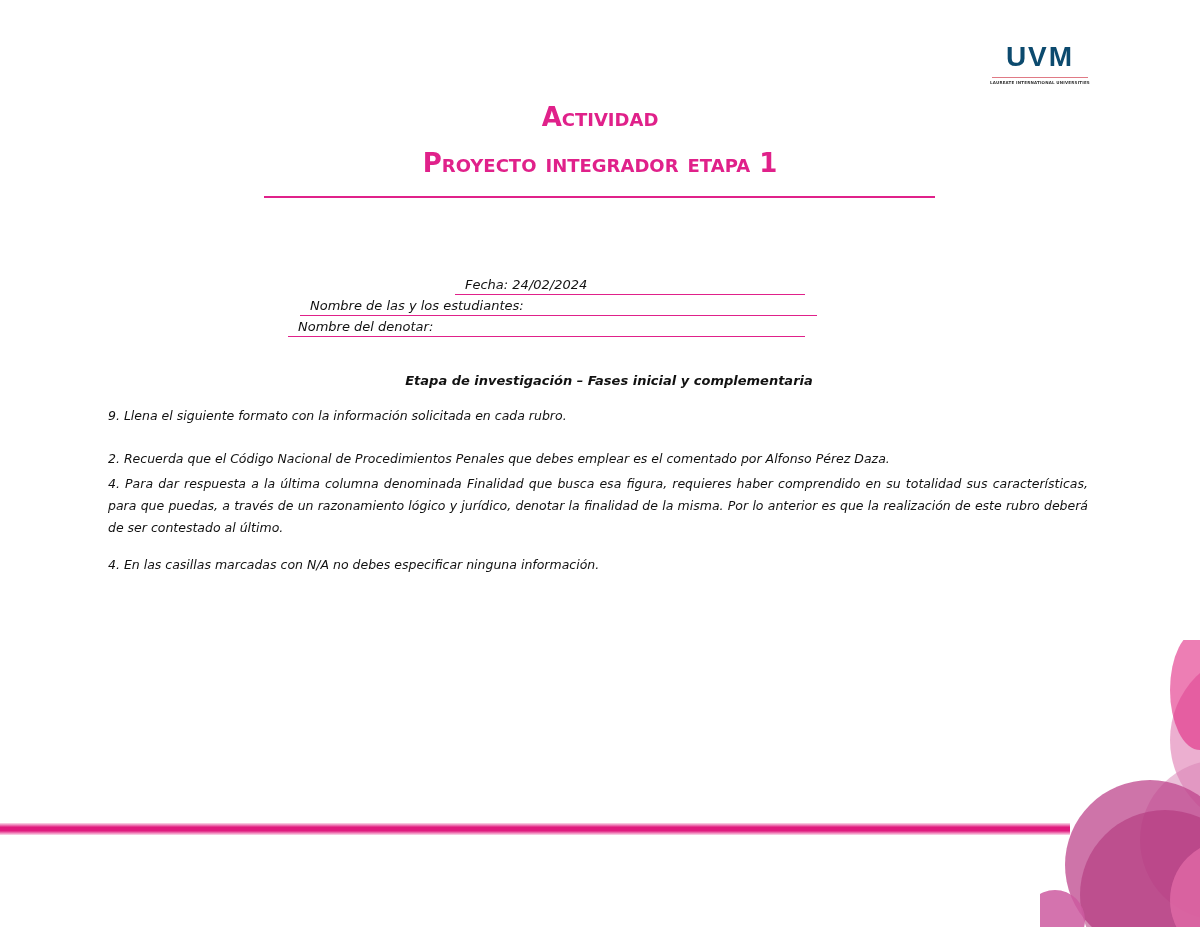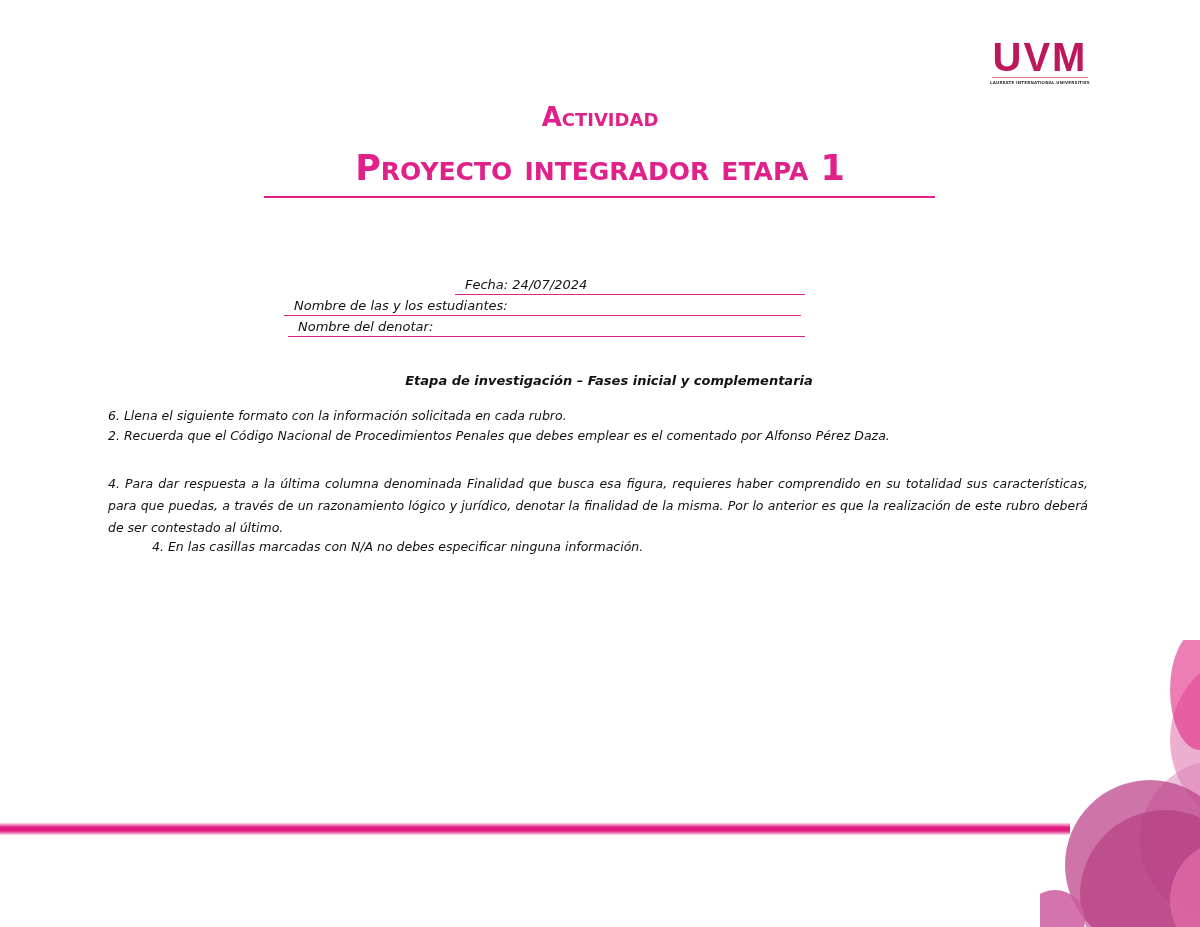--- a/index.html
+++ b/index.html
@@ -1,63 +1,63 @@
 <!DOCTYPE html>
 <html><head>
   <meta charset="utf-8">
   <style>
     html, body { margin: 0; padding: 0; }
     body {
       width: 1200px; height: 927px; position: relative; overflow: hidden;
       background: #ffffff; font-family: "DejaVu Sans", sans-serif; color: #111;
     }
     .logo { position: absolute; left: 990px; top: 40px; width: 100px; text-align: center; }
-    .logo-text { font-family: "Liberation Sans", sans-serif; font-weight: bold; font-size: 40px; color: #be185d; letter-spacing: 2px; line-height: 34px; }
+    .logo-text { font-family: "Liberation Sans", sans-serif; font-weight: bold; font-size: 28px; color: #0c4a6e; letter-spacing: 2px; line-height: 34px; }
     .logo-line { height: 1px; background: #e07a85; margin: 3px 2px 2px; }
     .logo-sub { font-size: 4px; font-weight: bold; color: #333; letter-spacing: 0.2px; white-space: nowrap; }
     .title { position: absolute; left: 0; width: 1200px; text-align: center; color: #e0218a; font-weight: bold; font-variant: small-caps; font-family: "DejaVu Sans", sans-serif; }
     .title1 { top: 102px; font-size: 26px; }
-    .title2 { top: 148px; font-size: 35px; }
+    .title2 { top: 148px; font-size: 26px; }
     .title-rule { position: absolute; left: 264px; width: 671px; top: 196px; height: 2px; background: #e0218a; }
     .form-row { position: absolute; font-style: italic; font-size: 13px; color: #111; border-bottom: 1.5px solid #e0218a; line-height: 18px; }
     .row-fecha { left: 455px; width: 350px; top: 276px; padding-left: 10px; box-sizing: border-box; }
-    .row-est { left: 284px; width: 517px; top: 297px; padding-left: 10px; box-sizing: border-box; }
+    .row-est { left: 300px; width: 517px; top: 297px; padding-left: 10px; box-sizing: border-box; }
     .row-doc { left: 288px; width: 517px; top: 318px; padding-left: 10px; box-sizing: border-box; }
     .section-title { position: absolute; left: 0; width: 1218px; top: 373px; text-align: center; font-weight: bold; font-style: italic; font-size: 13px; }
     .para { position: absolute; left: 108px; width: 980px; font-style: italic; font-size: 12.5px; line-height: 22px; text-align: justify; color: #111; margin: 0; }
     .p1 { top: 405px; }
-    .p2 { top: 425px; }
+    .p2 { top: 448px; }
     .p3 { top: 473px; text-align-last: left; }
-    .p4 { top: 536px; margin-left: 44px; }
+    .p4 { top: 554px; }
     .para b { font-weight: normal; font-style: italic; }
     .bottom-bar { position: absolute; left: 0; top: 823px; width: 1070px; height: 12px;
       background: linear-gradient(to bottom, rgba(230,30,130,0.15), #e01a7e 35%, #e01a7e 65%, rgba(230,30,130,0.15)); }
     .deco { position: absolute; left: 1040px; top: 640px; width: 160px; height: 287px; overflow: hidden; }
     .circle { position: absolute; border-radius: 50%; }
   </style>
 </head>
 <body>
 
 <div class="logo">
   <div class="logo-text">UVM</div>
   <div class="logo-line"></div>
   <div class="logo-sub">LAUREATE INTERNATIONAL UNIVERSITIES</div>
 </div>
 
 <div class="title title1">Actividad</div>
 <div class="title title2">Proyecto integrador etapa 1</div>
 <div class="title-rule"></div>
 
-<div class="form-row row-fecha">Fecha: 24/07/2024</div>
+<div class="form-row row-fecha">Fecha: 24/02/2024</div>
 <div class="form-row row-est">Nombre de las y los estudiantes:</div>
 <div class="form-row row-doc">Nombre del denotar:</div>
 
 <div class="section-title">Etapa de investigación – Fases inicial y complementaria</div>
 
-<p class="para p1">6. Llena el siguiente formato con la información solicitada en cada rubro.</p>
+<p class="para p1">9. Llena el siguiente formato con la información solicitada en cada rubro.</p>
 <p class="para p2">2. Recuerda que el Código Nacional de Procedimientos Penales que debes emplear es el comentado por Alfonso Pérez Daza.</p>
 <p class="para p3"><span>4. Para dar respuesta a la última columna denominada </span><b>Finalidad que busca esa figura</b><span>, requieres haber comprendido en su totalidad sus características, para que puedas, a través de un razonamiento lógico y jurídico, denotar la finalidad de la misma. Por lo anterior es que la realización de este rubro deberá de ser contestado al último.</span></p>
 <p class="para p4">4. En las casillas marcadas con N/A no debes especificar ninguna información.</p>
 
 <div class="bottom-bar"></div>
 
 <div class="deco">
   <div class="circle" style="left:130px; top:10px; width:180px; height:180px; background:rgba(220,110,170,0.55);"></div>
   <div class="circle" style="left:100px; top:120px; width:160px; height:160px; background:rgba(215,130,180,0.5);"></div>
   <div class="circle" style="left:130px; top:-10px; width:60px; height:120px; background:rgba(225,40,130,0.6);"></div>

